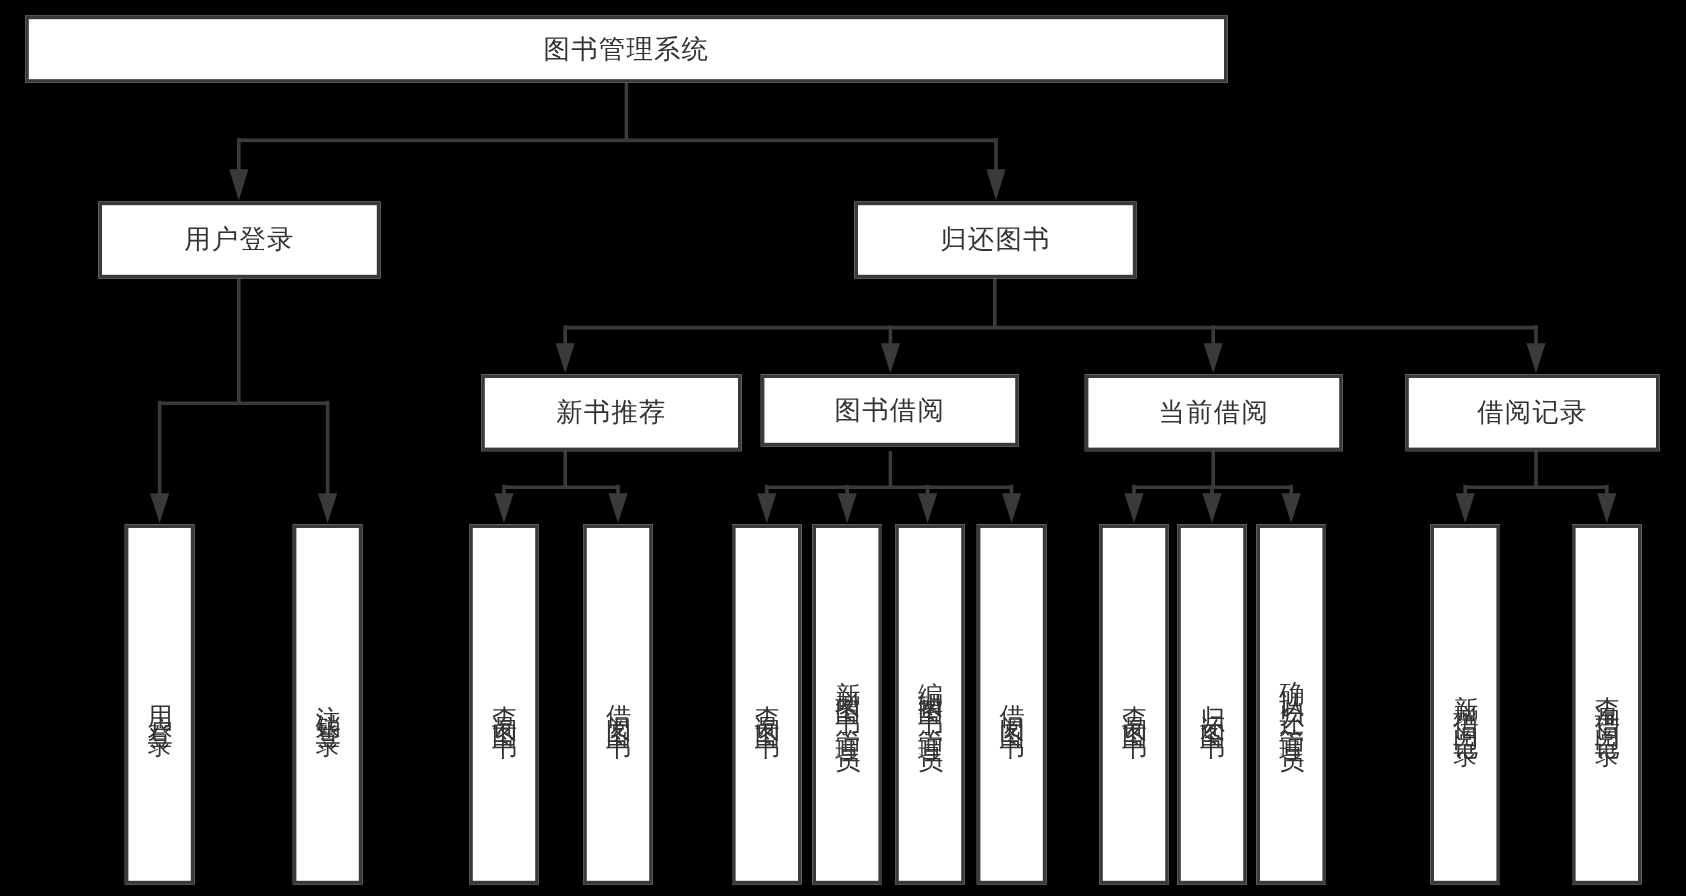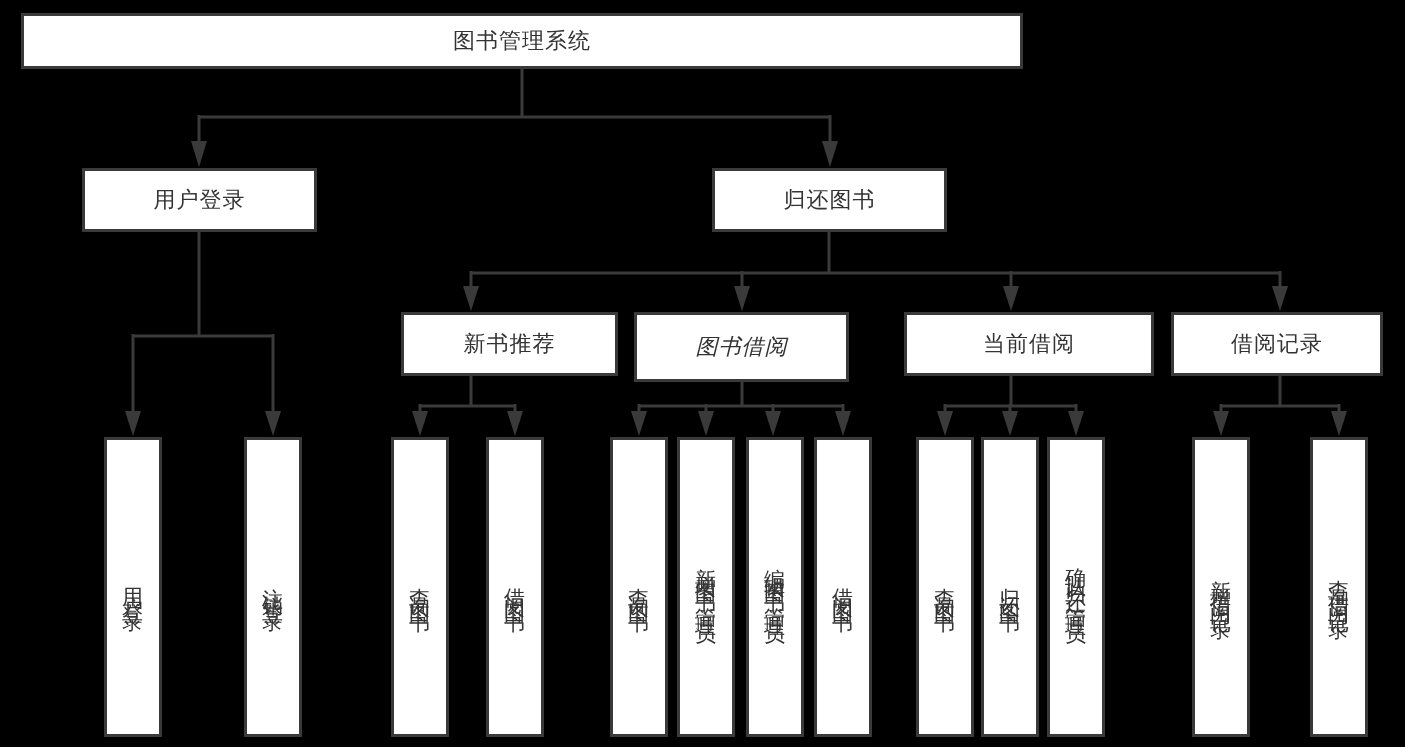--- a/index.html
+++ b/index.html
@@ -30,22 +30,22 @@
     justify-content: center;
     color: #333333;
     font-size: 22px;
     letter-spacing: 1px;
     white-space: nowrap;
   }
   .node.root   { left: 21px;   top: 13px;  width: 1002px; height: 56px; }
   .node.lvl2-a { left: 82px;   top: 168px; width: 235px;  height: 64px; }
   .node.lvl2-b { left: 712px;  top: 168px; width: 235px;  height: 64px; }
   .node.lvl3-a { left: 363px;  top: 312px; width: 217px;  height: 64px; margin-left: 38px; }
-  .node.lvl3-b { left: 634px;  top: 312px; width: 215px;  height: 70px; font-style: italic; }
-  .node.lvl3-c { left: 904px;  top: 312px; width: 250px;  height: 64px; }
+  .node.lvl3-b { left: 634px;  top: 312px; width: 215px;  height: 60px; }
+  .node.lvl3-c { left: 904px;  top: 312px; width: 215px;  height: 64px; }
   .node.lvl3-d { left: 1171px; top: 312px; width: 212px;  height: 64px; }
 
   .leaf {
     position: absolute;
     top: 437px;
     width: 58px;
     height: 300px;
     box-sizing: border-box;
     background: #ffffff;
     border: 3px solid #3a3a3a;

